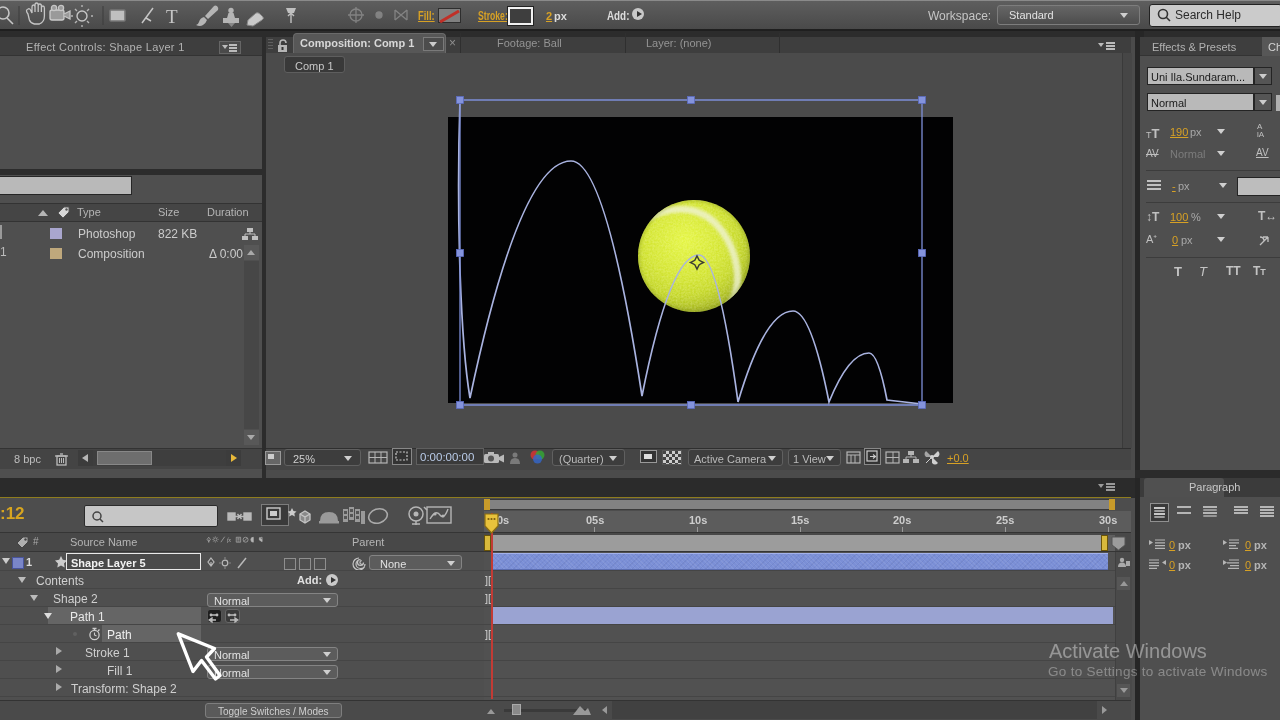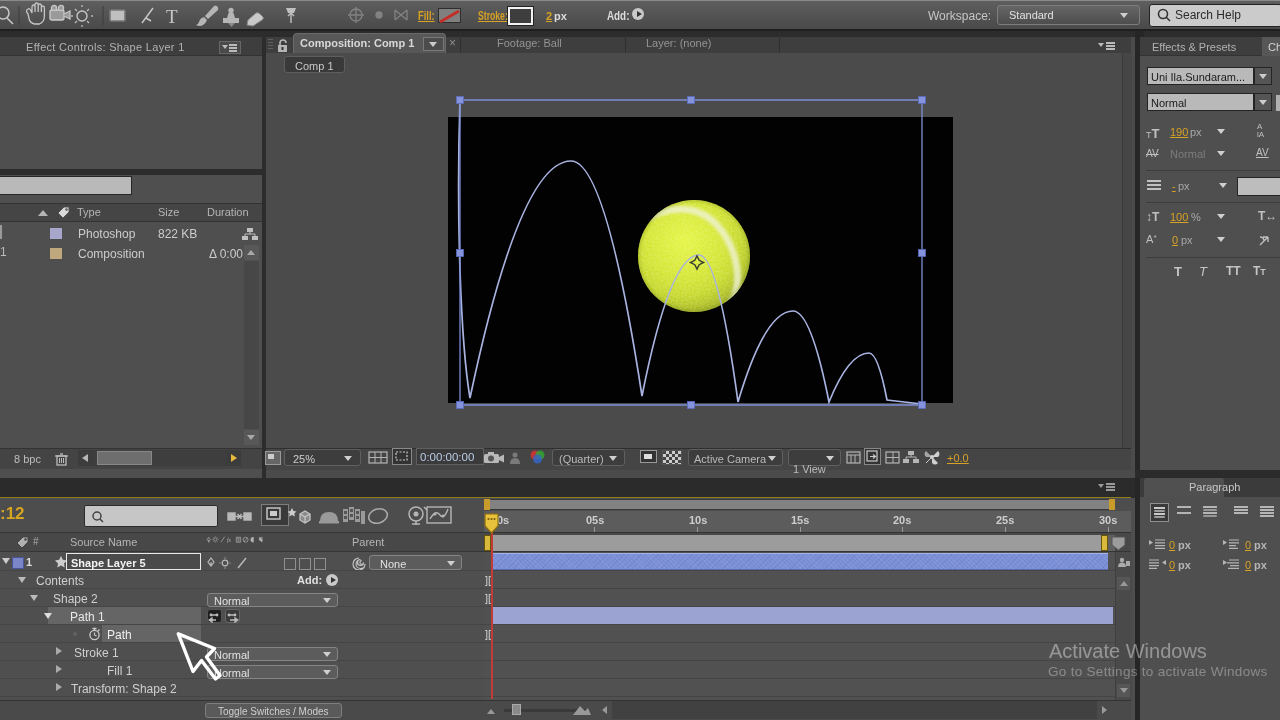--- a/index.html
+++ b/index.html
@@ -267,21 +267,21 @@
 <div class="ddt" style="left:559px;top:454px;color:#bbb;">(Quarter)</div>
 <div class="dar" style="left:609px;top:456px;"></div>
 <div class="ab" style="left:640px;top:450px;width:17px;height:13px;background:#333;border:1px solid #999;box-sizing:border-box;">
     <div style="position:absolute;left:3px;top:3px;width:8px;height:5px;background:#ddd;"></div>
   </div>
 <div class="ab" style="left:662px;top:450px;width:18px;height:13px;background:repeating-conic-gradient(#ccc 0 25%,#444 0 50%) 0 0/6px 6px;border:1px solid #555;"></div>
 <div class="dd" style="left:688px;top:449px;width:95px;height:17px;background:#3d3d3d;border-color:#606060;"></div>
 <div class="ddt" style="left:694px;top:454px;color:#bbb;">Active Camera</div>
 <div class="dar" style="left:768px;top:456px;"></div>
 <div class="dd" style="left:788px;top:449px;width:53px;height:17px;background:#3d3d3d;border-color:#606060;"></div>
-<div class="ddt" style="left:793px;top:464px;color:#bbb;text-align:center;">1 View</div>
+<div class="ddt" style="left:793px;top:454px;color:#bbb;text-align:center;">1 View</div>
 <div class="dar" style="left:826px;top:456px;"></div>
 <svg class="ab" style="left:846px;top:450px;" width="16" height="15">
     <rect x="1" y="2" width="13" height="11" fill="none" stroke="#b5b5b5" stroke-width="1.2"></rect>
     <path d="M1 5 h13 M5 5 v8 M9 5 v8" stroke="#b5b5b5" stroke-width="1"></path>
   </svg>
 <div class="ab" style="left:864px;top:448px;width:17px;height:17px;background:#333;border:1px solid #888;box-sizing:border-box;"><svg width="15" height="15">
       <rect x="2" y="2" width="10" height="10" fill="none" stroke="#ccc" stroke-width="1.2"></rect>
       <path d="M5 7.5 h5 M8 5.5 l2.5 2 l-2.5 2" stroke="#ccc" fill="none" stroke-width="1.1"></path>
     </svg></div>
 <svg class="ab" style="left:885px;top:450px;" width="16" height="15">
@@ -563,21 +563,21 @@
 <div class="ab" style="left:73px;top:632px;width:4px;height:4px;border-radius:50%;background:#606060;"></div>
 <svg class="ab" style="left:88px;top:627px;" width="13" height="14">
     <circle cx="6.5" cy="8" r="4.6" fill="none" stroke="#ccc" stroke-width="1.3"></circle>
     <path d="M4.5 1.5 h4 M6.5 1.5 v2 M10 4 l1.5 -1.5" stroke="#ccc" stroke-width="1.3"></path>
     <path d="M6.5 5.5 v2.5 l2 1" stroke="#ccc" fill="none" stroke-width="1.1"></path>
   </svg>
 <div class="ab" style="left:102px;top:625px;width:99px;height:17px;background:#656565;"></div>
 <div class="tx" style="left:107px;top:629px;font-size:12px;color:#eee;">Path</div>
 
 <div class="ab" style="left:56px;top:647px;width:0;height:0;border-top:4px solid transparent;border-bottom:4px solid transparent;border-left:6px solid #aaa;"></div>
-<div class="tx" style="left:74px;top:647px;font-size:12px;color:#d0d0d0;">Stroke 1</div>
+<div class="tx" style="left:85px;top:647px;font-size:12px;color:#d0d0d0;">Stroke 1</div>
 <div class="dd" style="left:207px;top:647px;width:131px;height:14px;background:#5c5c5c;"></div>
 <div class="ddt" style="left:214px;top:650px;">Normal</div>
 <div class="dar" style="left:323px;top:652px;"></div>
 
 <div class="ab" style="left:56px;top:665px;width:0;height:0;border-top:4px solid transparent;border-bottom:4px solid transparent;border-left:6px solid #aaa;"></div>
 <div class="tx" style="left:71px;top:665px;font-size:12px;color:#d0d0d0;margin-left:36px;">Fill 1</div>
 <div class="dd" style="left:207px;top:665px;width:131px;height:14px;background:#5c5c5c;"></div>
 <div class="ddt" style="left:214px;top:668px;">Normal</div>
 <div class="dar" style="left:323px;top:670px;"></div>
 

